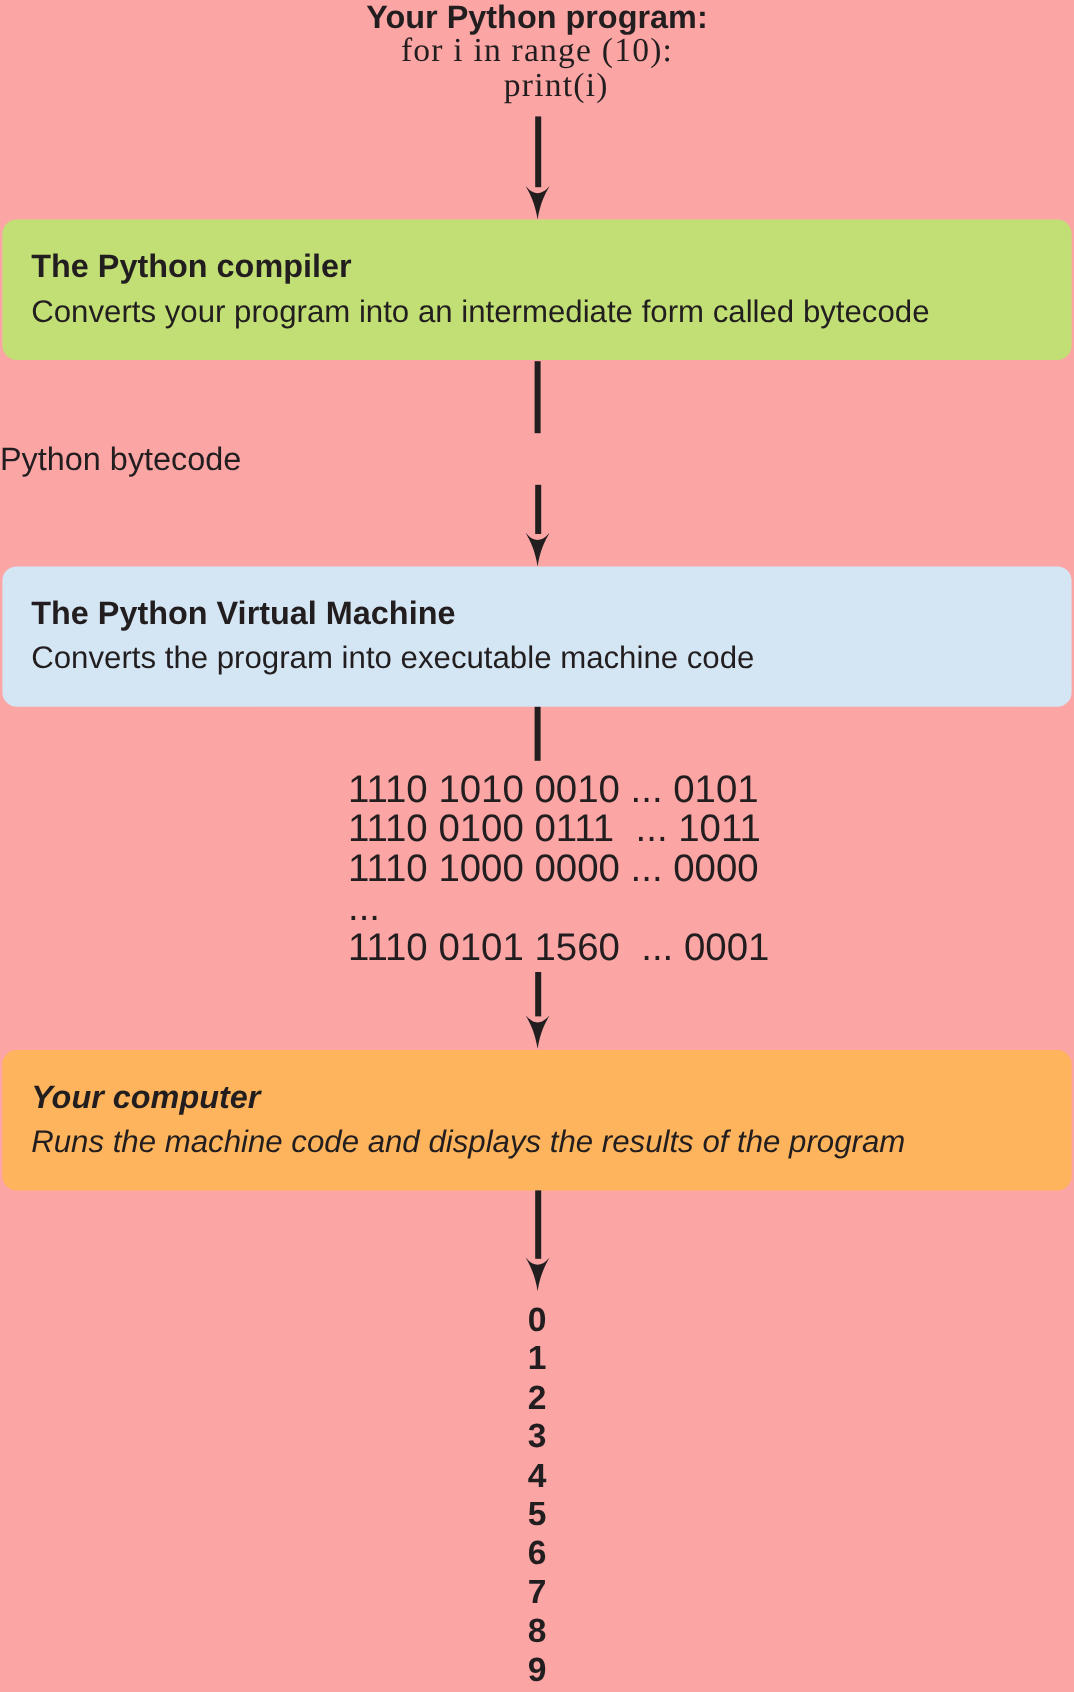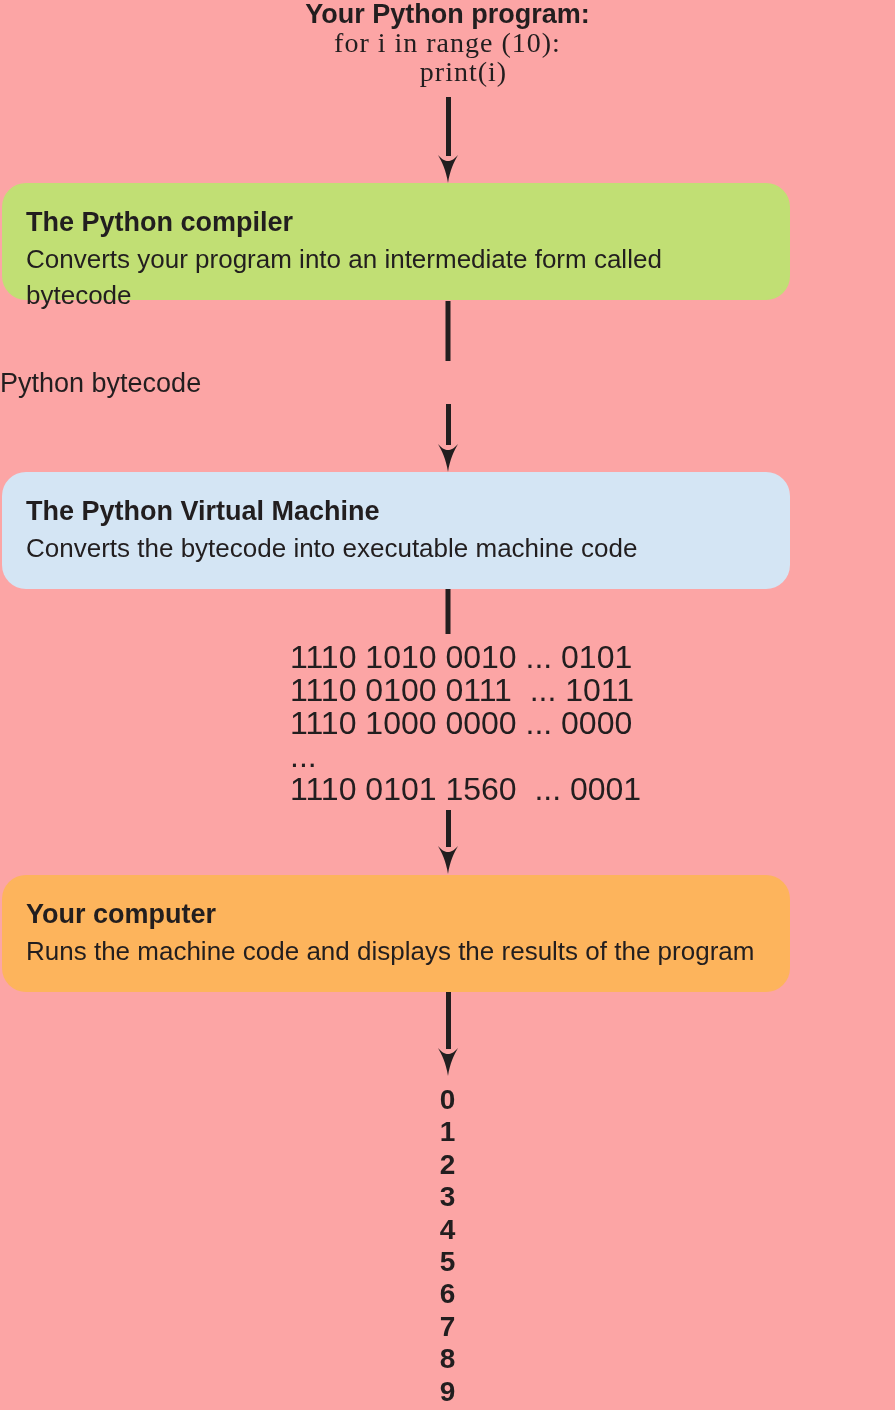--- a/index.html
+++ b/index.html
@@ -48,23 +48,23 @@
     width: 5px;
     flex: 1;
     background: #221e1f;
   }
   .arrow svg { display: block; margin-top: -1px; }
 
   
   .stage-box {
     position: absolute;
     left: 2px;
-    width: 788px;
+    width: 891px;
     height: 117px;
-    border-radius: 24px;
+    border-radius: 12px;
     padding: 21px 24px 17px 24px;
   }
   .stage-title {
     font-size: 27px;
     font-weight: bold;
     line-height: 37px;
   }
   .stage-desc {
     font-size: 26px;
     line-height: 36px;
@@ -133,21 +133,21 @@
 
   <div class="arrow" style="top:404px; height:68px;">
     <div class="shaft"></div>
     <svg width="22" height="28" viewBox="0 0 22 28">
       <path d="M1 0 C5 7 9 15 11 28 C13 15 17 7 21 0 C17 4.5 14 6 11 6 C8 6 5 4.5 1 0 Z" fill="#221e1f"></path>
     </svg>
   </div>
 
   <div class="stage-box" style="top: 472px; background-color: rgb(212, 229, 244);">
     <div class="stage-title">The Python Virtual Machine</div>
-    <div class="stage-desc">Converts the bytecode into executable machine code</div>
+    <div class="stage-desc">Converts the program into executable machine code</div>
   </div>
 
   <div class="arrow" style="top:589px; height:45px;">
     <div class="shaft"></div>
   </div>
 
   <div id="machine-code">
     <div class="mc-line">1110 1010 0010 ... 0101</div>
     <div class="mc-line">1110 0100 0111  ... 1011</div>
     <div class="mc-line">1110 1000 0000 ... 0000</div>
@@ -155,21 +155,21 @@
     <div class="mc-line">1110 0101 1560  ... 0001</div>
   </div>
 
   <div class="arrow" style="top:810px; height:64px;">
     <div class="shaft"></div>
     <svg width="22" height="28" viewBox="0 0 22 28">
       <path d="M1 0 C5 7 9 15 11 28 C13 15 17 7 21 0 C17 4.5 14 6 11 6 C8 6 5 4.5 1 0 Z" fill="#221e1f"></path>
     </svg>
   </div>
 
-  <div class="stage-box" style="top: 875px; background-color: rgb(253, 180, 92);">
+  <div class="stage-box" style="top: 875px; background-color: rgb(253, 180, 92); font-style: italic;">
     <div class="stage-title">Your computer</div>
     <div class="stage-desc">Runs the machine code and displays the results of the program</div>
   </div>
 
   <div class="arrow" style="top:992px; height:84px;">
     <div class="shaft"></div>
     <svg width="22" height="28" viewBox="0 0 22 28">
       <path d="M1 0 C5 7 9 15 11 28 C13 15 17 7 21 0 C17 4.5 14 6 11 6 C8 6 5 4.5 1 0 Z" fill="#221e1f"></path>
     </svg>
   </div>

